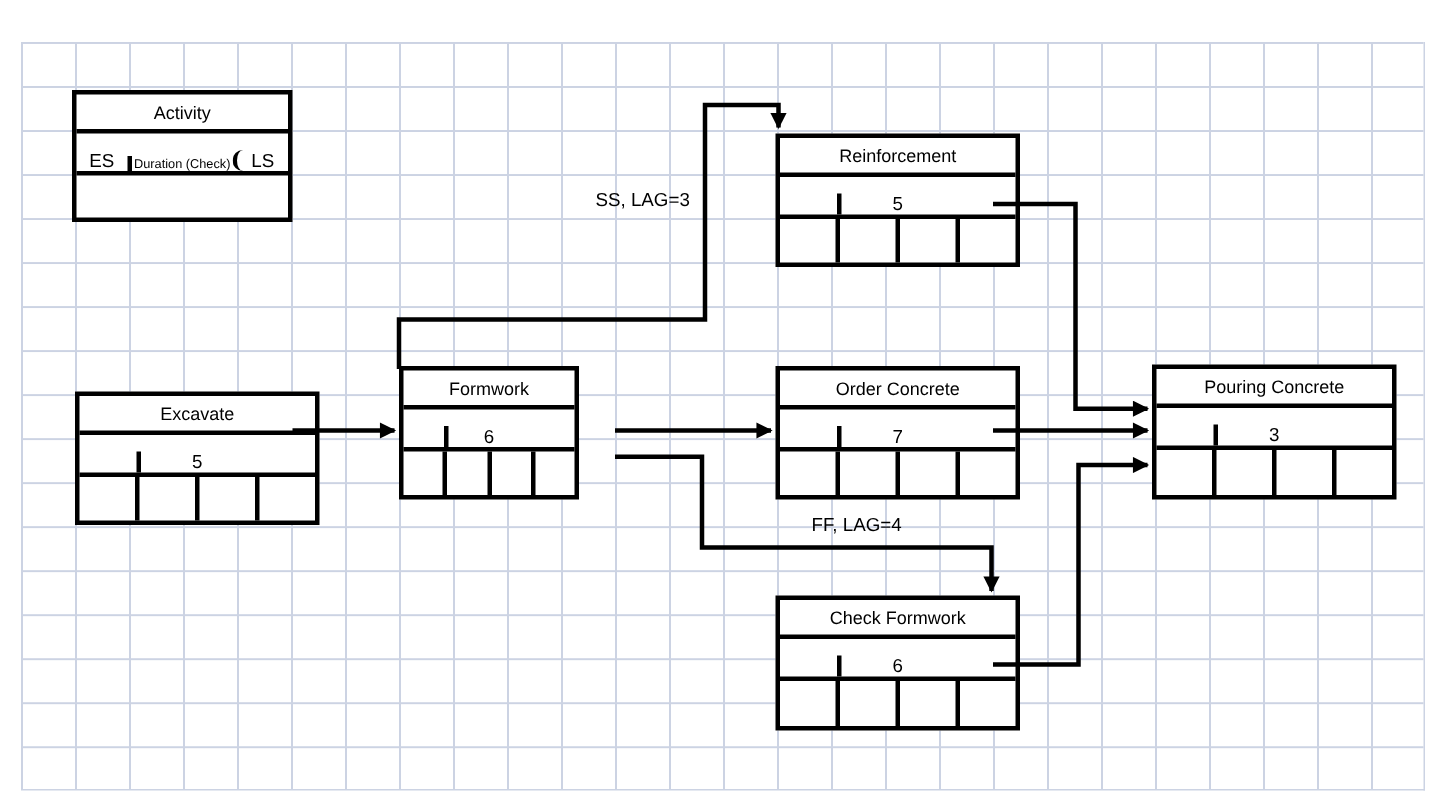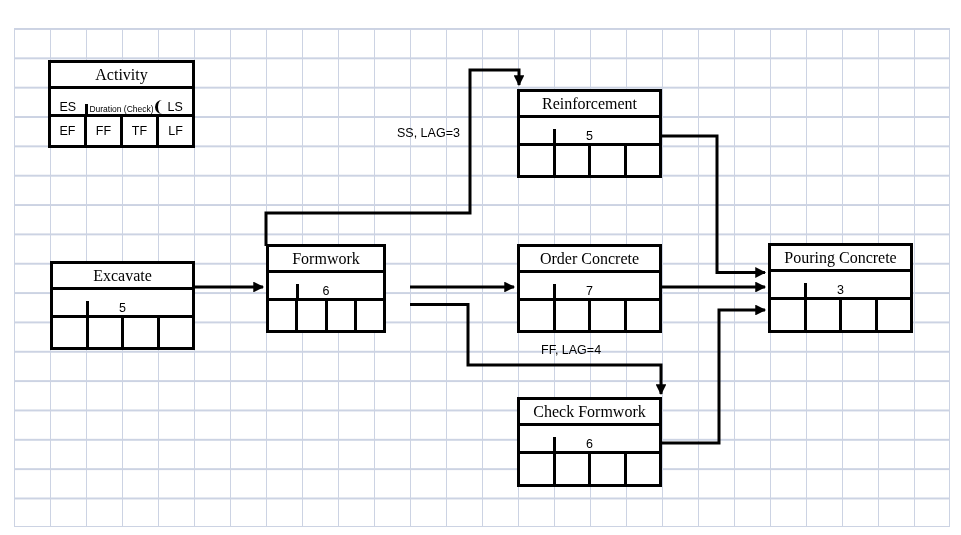--- a/index.html
+++ b/index.html
@@ -20,30 +20,30 @@
       linear-gradient(to bottom, var(--grid-line) 1.5px, transparent 1.5px);
     background-size:36px 29.35px;
     border-right:1.5px solid var(--grid-line);
     border-bottom:1.5px solid var(--grid-line);
     z-index:0;
   }
 
   
   .abox{
     position:absolute;z-index:1;
-    width:145px;height:89px;
+    width:163px;height:89px;
     border:3px solid var(--ink);
     background:var(--bg);
     display:flex;flex-direction:column;
   }
   .abox-title{
     height:26px;flex:0 0 26px;
     border-bottom:3px solid var(--ink);
     display:flex;align-items:center;justify-content:center;
-    font-size:16px;white-space:nowrap;font-family:Liberation Serif, serif;
+    font-size:12px;white-space:nowrap;
   }
   .abox-mid{
     height:28px;flex:0 0 28px;
     border-bottom:3px solid var(--ink);
     display:flex;
     align-items:flex-end;
   }
   .abox-bottom{flex:1;display:flex;}
   .cell{
     display:flex;align-items:center;justify-content:center;
@@ -98,26 +98,20 @@
   <div class="edge-label lbl-ss">SS, LAG=3</div>
   <div class="edge-label lbl-ff">FF, LAG=4</div>
 
   <div class="abox pos-legend">
     <div class="abox-title">Activity</div>
     <div class="abox-mid">
       <div class="cell">ES</div>
       <div class="cell small-label">Duration (Check)</div>
       <div class="cell">LS</div>
     </div>
-    <div class="abox-bottom">
-      <div class="cell">EF</div>
-      <div class="cell">FF</div>
-      <div class="cell">TF</div>
-      <div class="cell">LF</div>
-    </div>
   </div>
 
   <div class="abox pos-excavate">
     <div class="abox-title">Excavate</div>
     <div class="abox-mid">
       <div class="cell"></div>
       <div class="cell">5</div>
       <div class="cell"></div>
     </div>
     <div class="abox-bottom">

